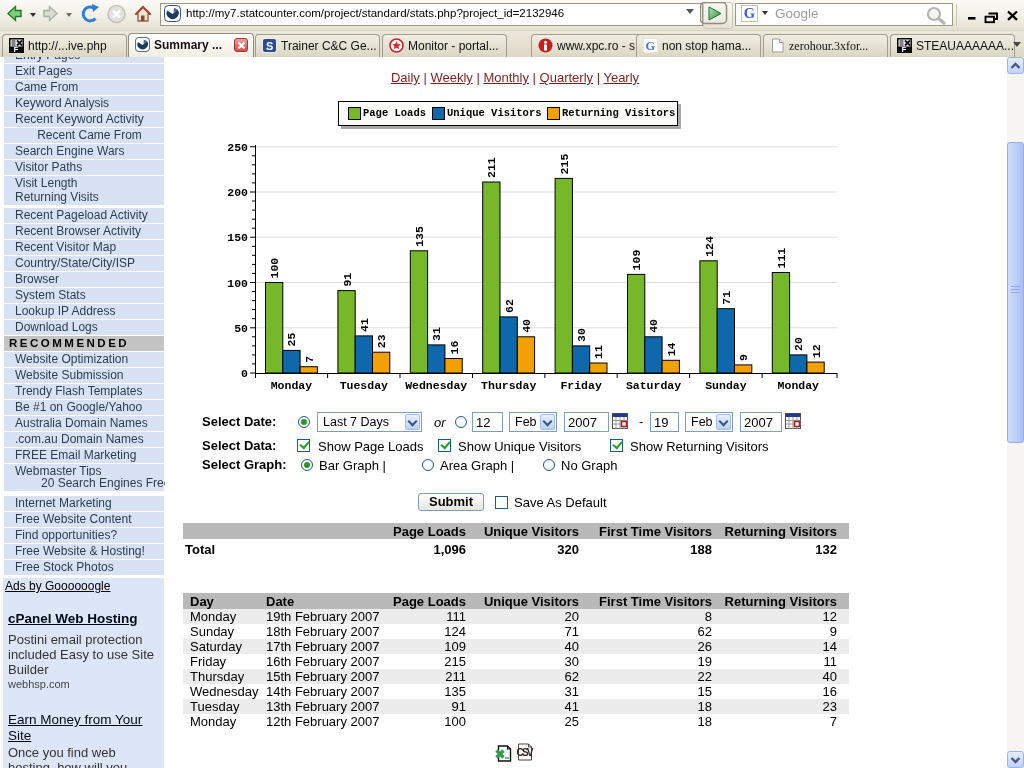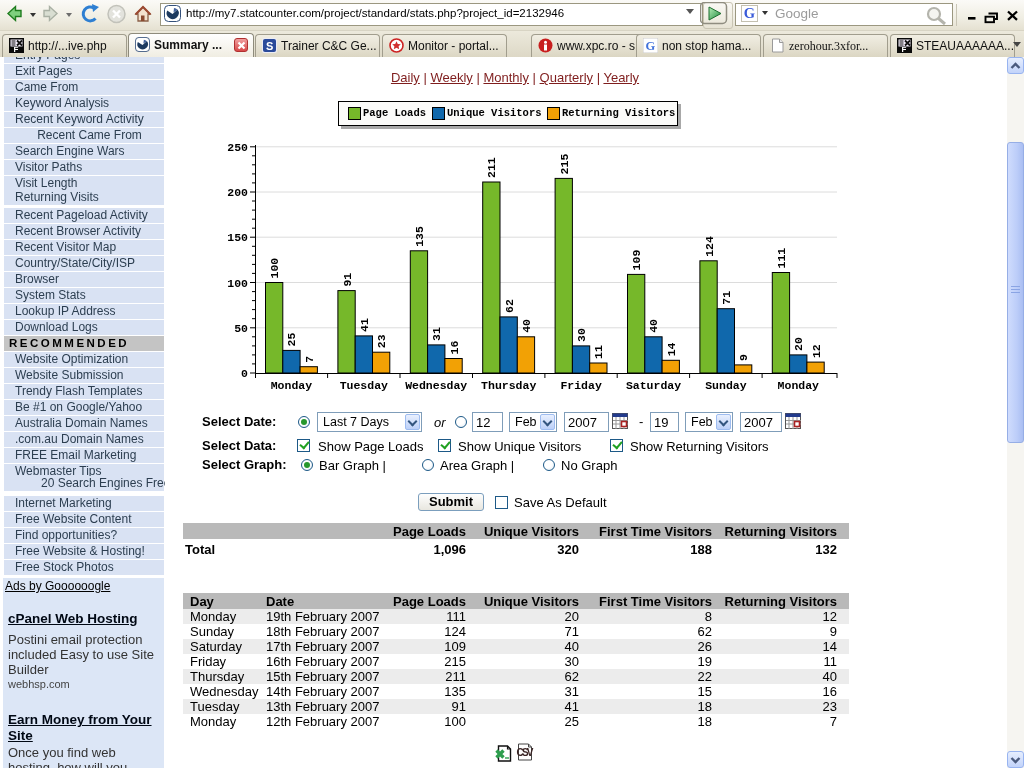--- a/index.html
+++ b/index.html
@@ -223,21 +223,21 @@
  <div class="mi" style="top:439px;">Internet Marketing</div>
  <div class="mi" style="top:455px;">Free Website Content</div>
  <div class="mi" style="top:471px;">Find opportunities?</div>
  <div class="mi" style="top:487px;">Free Website &amp; Hosting!</div>
  <div class="mi" style="top:503px;">Free Stock Photos</div>
  <div class="abs" style="left:3px;top:521px;width:161px;height:190px;background:#dce6f6;"></div>
  <div class="abs" style="left:5px;top:522px;font-size:12px;color:#000;text-decoration:underline;">Ads by Goooooogle</div>
  <div class="abs" style="left:8px;top:554px;font-size:13.5px;font-weight:bold;color:#000814;text-decoration:underline;">cPanel Web Hosting</div>
  <div class="abs" style="left:8px;top:575px;width:152px;font-size:13px;line-height:15px;color:#333;">Postini email protection included Easy to use Site Builder</div>
  <div class="abs" style="left:8px;top:621px;font-size:11px;color:#444;">webhsp.com</div>
- <div class="abs" style="left:8px;top:655px;width:150px;font-size:13.5px;font-weight:bold;color:#000814;text-decoration:underline;line-height:15.5px;">Earn Money from Your Site</div>
+ <div class="abs" style="left:8px;top:655px;width:150px;font-size:13.5px;font-weight:normal;color:#000814;text-decoration:underline;line-height:15.5px;">Earn Money from Your Site</div>
  <div class="abs" style="left:8px;top:688px;width:152px;font-size:13px;line-height:15px;color:#333;">Once you find web hosting, how will you</div>
 </div>
 
 <div class="abs" id="content" style="left:165px;top:57px;width:842px;height:711px;background:#fff;overflow:hidden;">
 <div class="abs" style="left:210px;top:13px;width:280px;text-align:center;font-size:13px;color:#7f1d1d;white-space:nowrap;"><u>Daily</u> | <u>Weekly</u> | <u>Monthly</u> | <u>Quarterly</u> | <u>Yearly</u></div>
 <div class="abs" style="left:176px;top:47px;width:340px;height:25px;background:#a8a8a8;"></div>
 <div class="abs" style="left:173px;top:44px;width:340px;height:25px;background:#fbfbf9;border:1px solid #000;box-sizing:border-box;"></div>
 <div class="abs" style="left:183px;top:50px;width:13px;height:13px;background:#76b82a;border:1px solid #000;box-sizing:border-box;"></div>
 <div class="abs" style="left:198px;top:50px;font-family:'Liberation Mono',monospace;font-size:10.5px;font-weight:bold;color:#000;">Page Loads</div>
 <div class="abs" style="left:267px;top:50px;width:13px;height:13px;background:#1068ac;border:1px solid #000;box-sizing:border-box;"></div>

